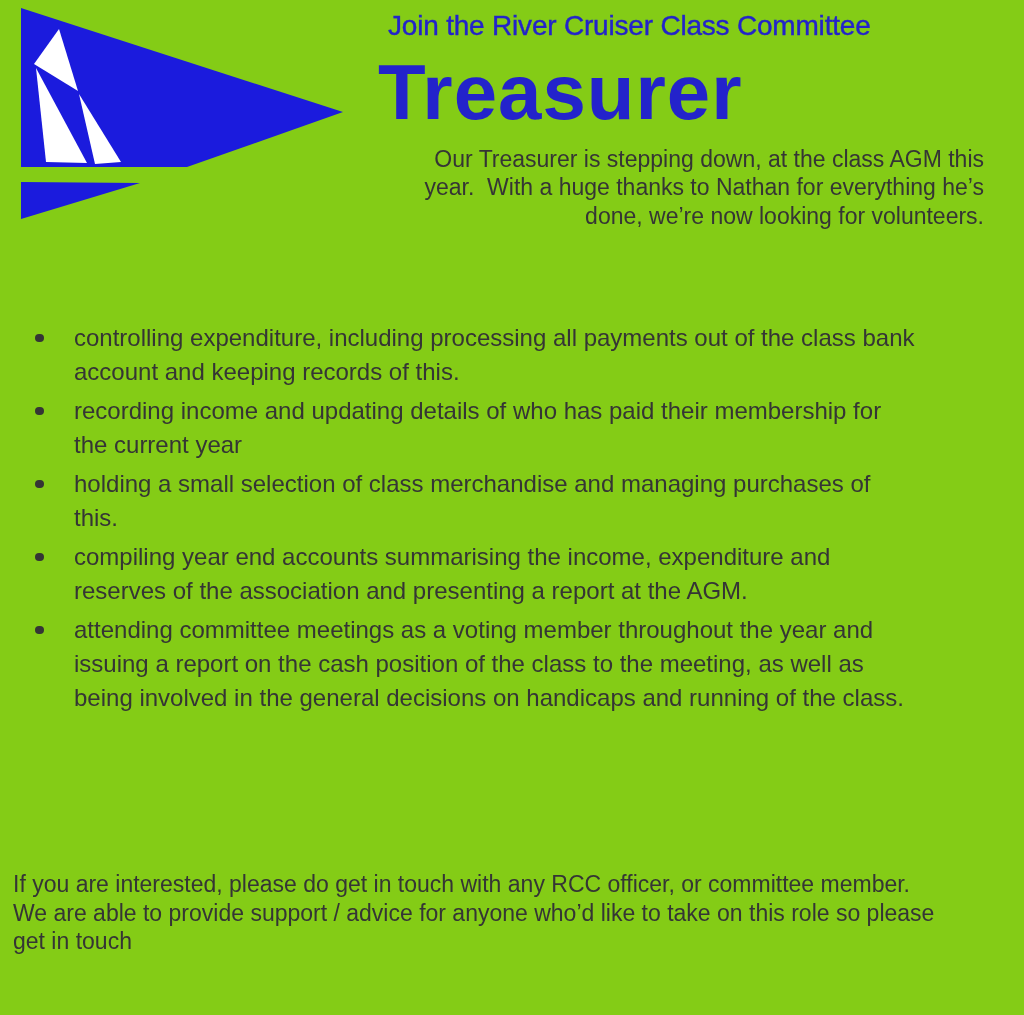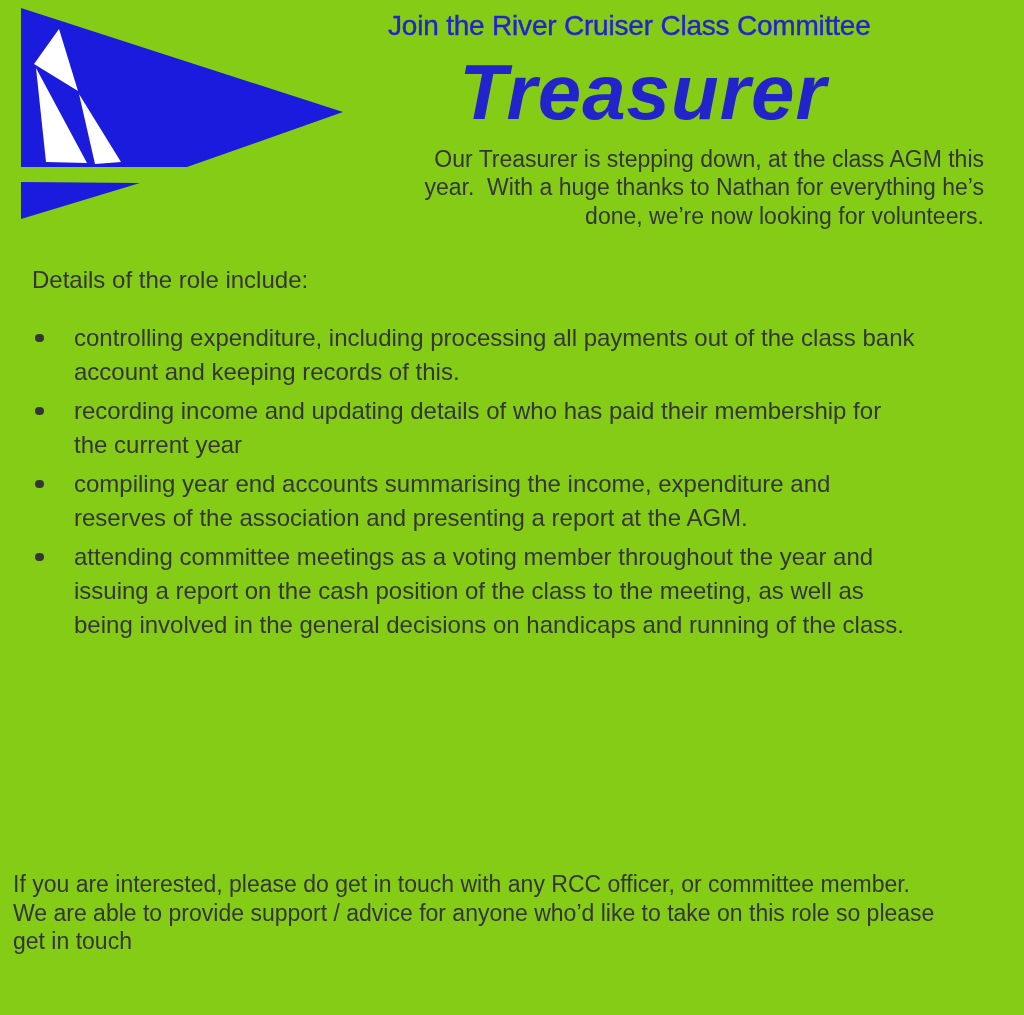--- a/index.html
+++ b/index.html
@@ -25,27 +25,25 @@
     font-weight: 500;
     letter-spacing: -0.2px;
     color: #2323cb;
     -webkit-text-stroke: 0.4px #2323cb;
     white-space: nowrap;
   }
   .title {
     position: absolute;
     left: 378px; top: 52px;
     width: 530px;
-    text-align: center;
     font-size: 78px;
     line-height: 80px;
     font-weight: bold;
     color: #2323cb;
     letter-spacing: 1px;
-    font-style: italic;
   }
   .intro {
     position: absolute;
     left: 384px; top: 145px;
     width: 600px;
     font-size: 23px;
     line-height: 28.4px;
     white-space: pre-wrap;
     text-align: right;
   }
@@ -101,27 +99,28 @@
   </svg>
 
   <div class="kicker">Join the River Cruiser Class Committee</div>
 
   <div class="title">Treasurer</div>
 
   <div class="intro">Our Treasurer is stepping down, at the class AGM this
 year.  With a huge thanks to Nathan for everything he’s
 done, we’re now looking for volunteers.</div>
 
-  <div class="details-heading">Details of the role include:</div>
 
   <ul class="duties">
     <li>controlling expenditure, including processing all payments out of the class bank
 account and keeping records of this.</li>
     <li>recording income and updating details of who has paid their membership for
 the current year</li>
+    <li>holding a small selection of class merchandise and managing purchases of
+this.</li>
     <li>compiling year end accounts summarising the income, expenditure and
 reserves of the association and presenting a report at the AGM.</li>
     <li>attending committee meetings as a voting member throughout the year and
 issuing a report on the cash position of the class to the meeting, as well as
 being involved in the general decisions on handicaps and running of the class.</li>
   </ul>
 
   <div class="closing">If you are interested, please do get in touch with any RCC officer, or committee member.
 We are able to provide support / advice for anyone who’d like to take on this role so please
 get in touch</div>

